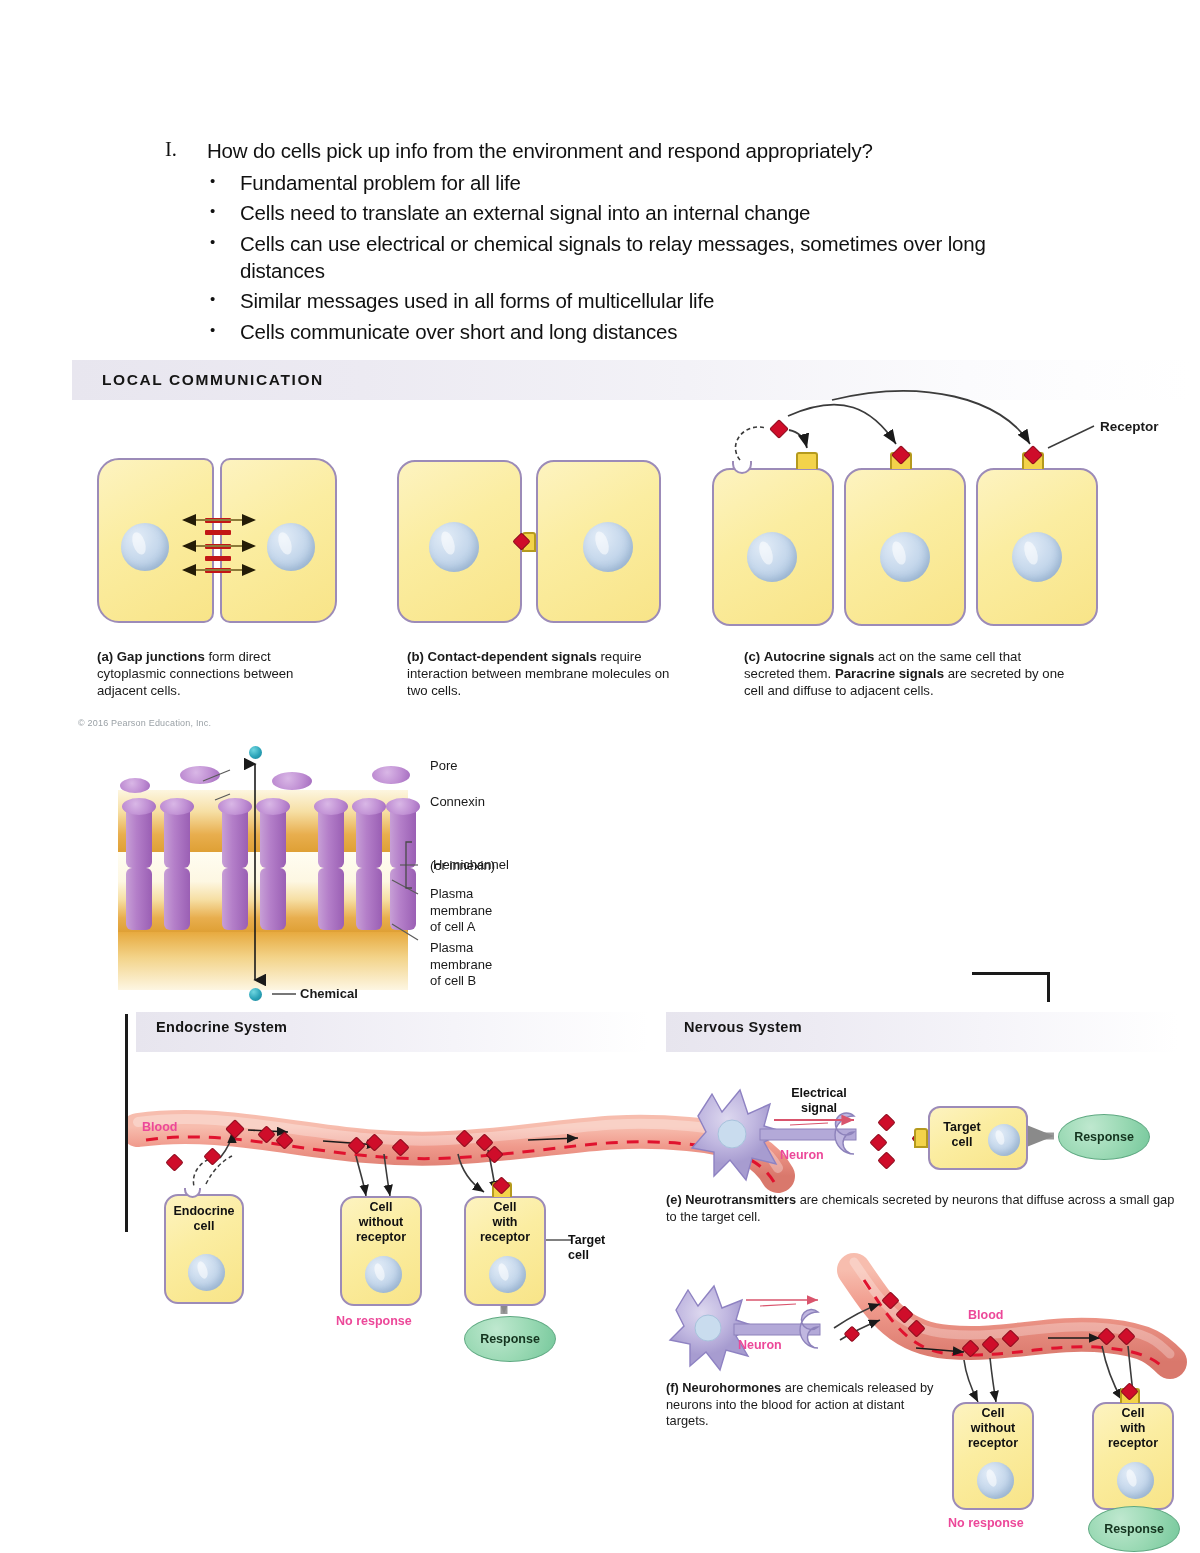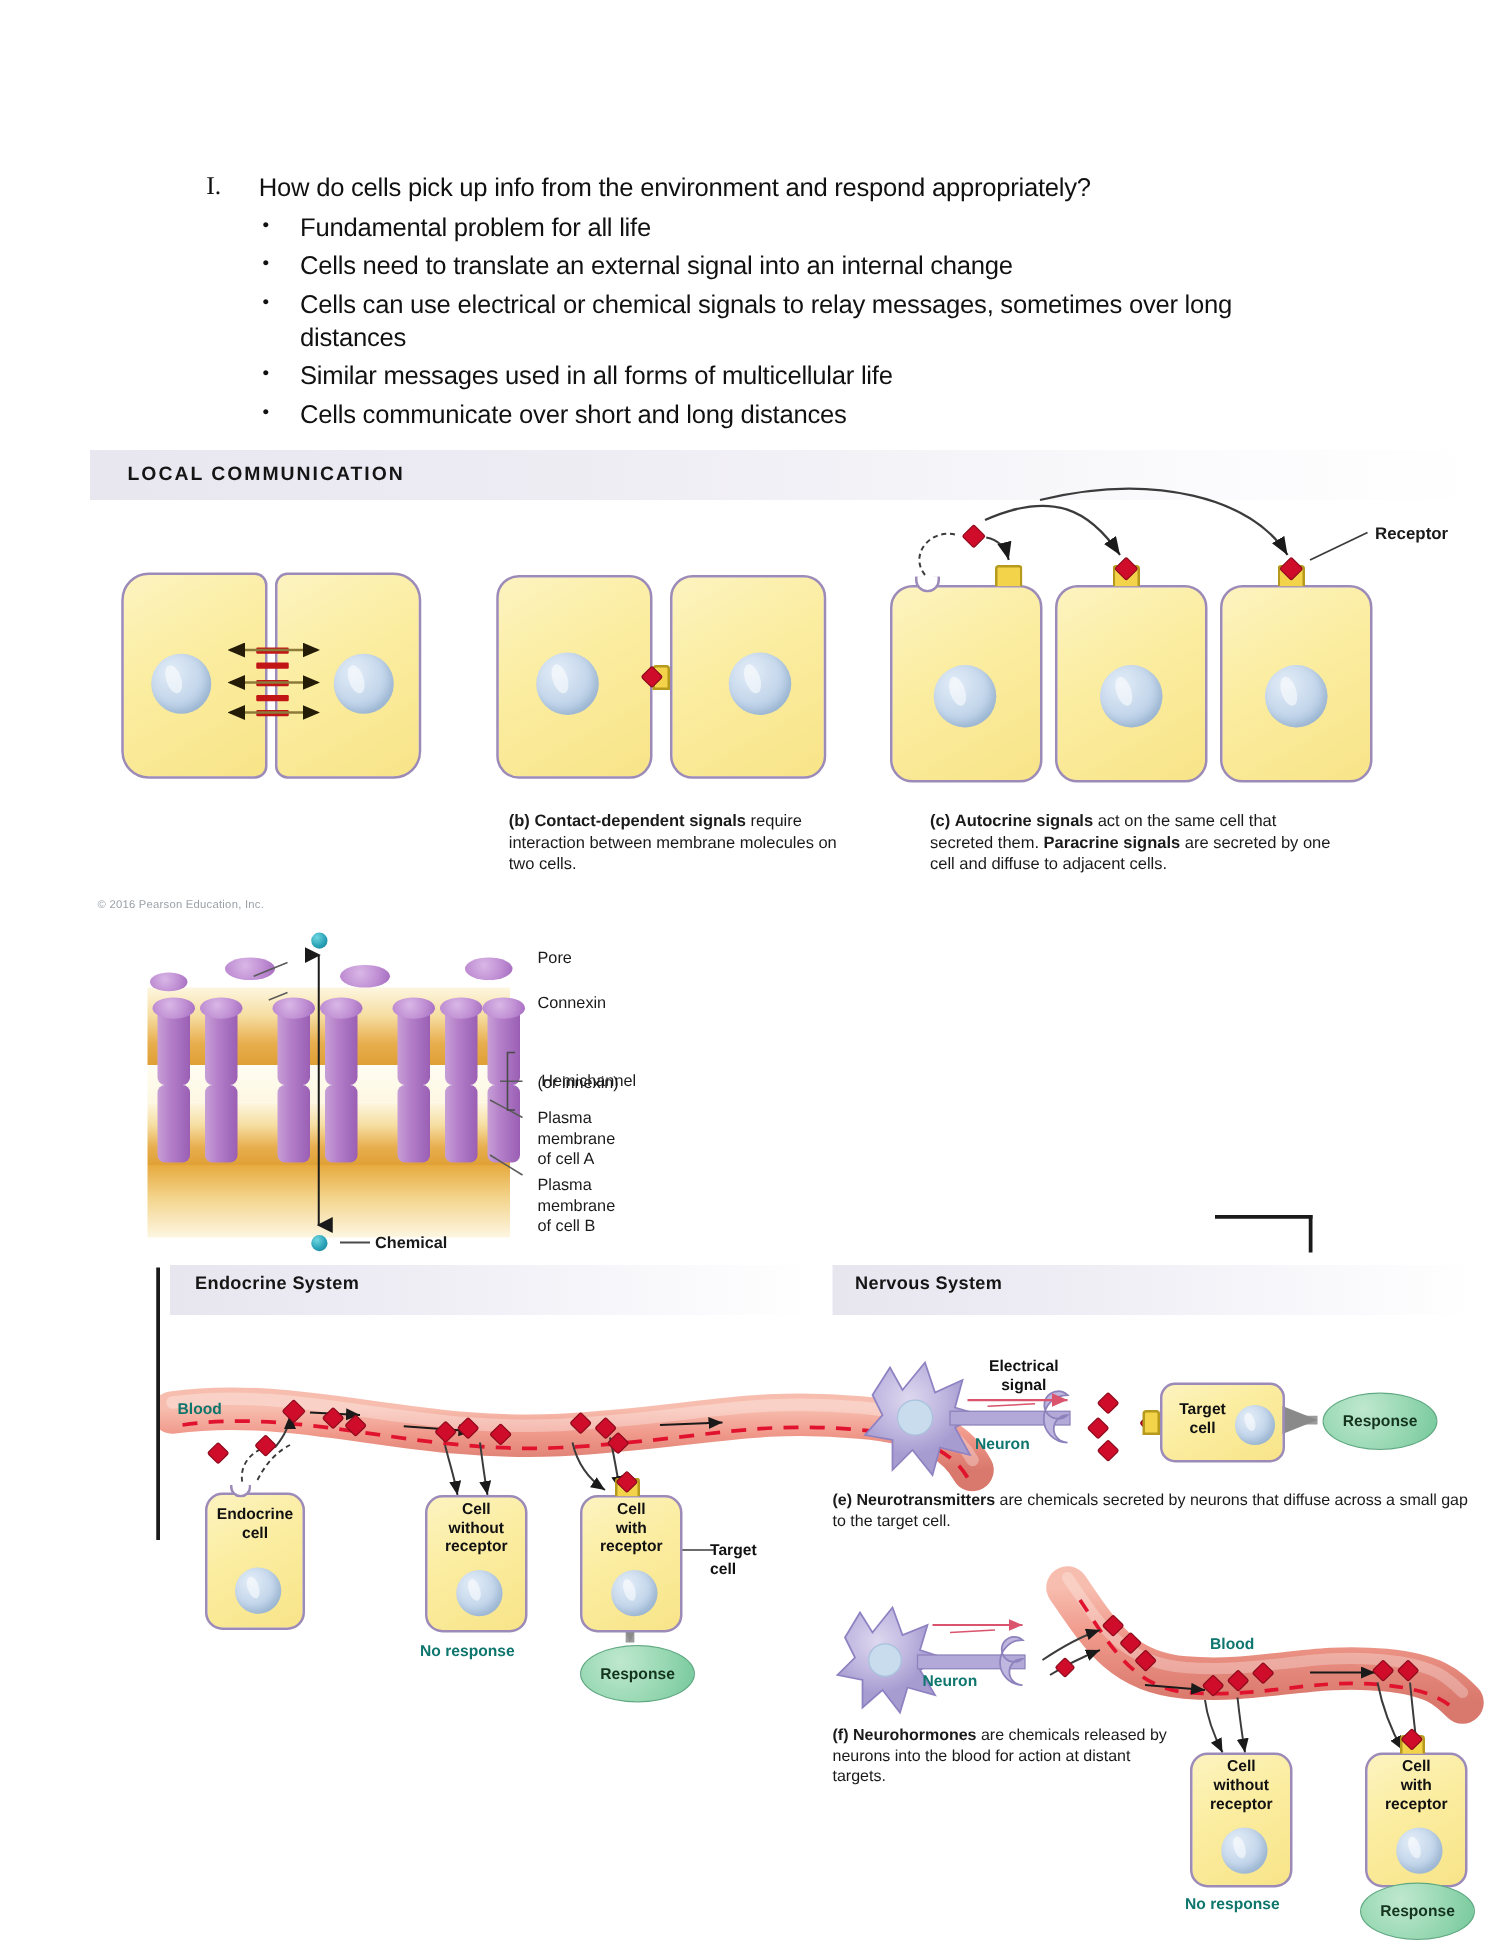--- a/index.html
+++ b/index.html
@@ -102,21 +102,21 @@
     background: radial-gradient(circle at 35% 28%, #bfe8cf 0%, #9ad9b4 50%, #74c79a 100%);
     border: 1px solid #5fa982;
     display: flex; align-items: center; justify-content: center;
     font-size: 12.5px; font-weight: bold; color: #14341f;
   }
   .celltext {
     position: absolute; text-align: center; font-size: 12.5px;
     font-weight: bold; color: #111; line-height: 1.18;
   }
   .bracket { position: absolute; background: #1a1a1a; }
-  .smalllbl { position: absolute; font-size: 12.5px; font-weight: bold; color: #0f766e; }
+  .smalllbl { position: absolute; font-size: 12.5px; font-weight: bold; color: #ec4899; }
 </style>
 </head>
 <body>
 
 <div class="page">
 
   <div class="notes">
     <div class="notes-row">
       <div class="roman">I.</div>
       <div class="roman-text">How do cells pick up info from the environment and respond appropriately?</div>
@@ -213,20 +213,24 @@
 
     <svg width="1118" height="385" style="position:absolute;left:0;top:0;pointer-events:none;">
       <path d="M668,100 C655,84 672,62 694,68" fill="none" stroke="#3b3b3b" stroke-width="1.6" stroke-dasharray="4,3"></path>
       <path d="M717,70 C728,72 733,80 735,88" fill="none" stroke="#3b3b3b" stroke-width="1.8" marker-end="url(#ar-blk)"></path>
       <path d="M716,56 C770,32 800,48 824,84" fill="none" stroke="#3b3b3b" stroke-width="1.8" marker-end="url(#ar-blk)"></path>
       <path d="M760,40 C850,18 930,38 958,84" fill="none" stroke="#3b3b3b" stroke-width="1.8" marker-end="url(#ar-blk)"></path>
       <line x1="1022" y1="66" x2="976" y2="88" stroke="#3b3b3b" stroke-width="1.4"></line>
     </svg>
     <div class="lbl" style="left:1028px; top:58px; font-weight:bold; font-size:13.5px;">Receptor</div>
 
+    <div class="caption" style="left:25px; top:288px; width:225px;">
+      <span class="cap-label">(a)</span>
+      <b>Gap junctions</b><span> form direct cytoplasmic connections between adjacent cells.</span>
+    </div>
     <div class="caption" style="left:335px; top:288px; width:265px;">
       <span class="cap-label">(b)</span>
       <b>Contact-dependent signals</b><span> require interaction between membrane molecules on two cells.</span>
     </div>
     <div class="caption" style="left:672px; top:288px; width:330px;">
       <span class="cap-label">(c)</span>
       <b>Autocrine signals</b><span> act on the same cell that secreted them. </span><b>Paracrine signals</b><span> are secreted by one cell and diffuse to adjacent cells.</span>
     </div>
     <div class="copyright">© 2016 Pearson Education, Inc.</div>
   </div>

